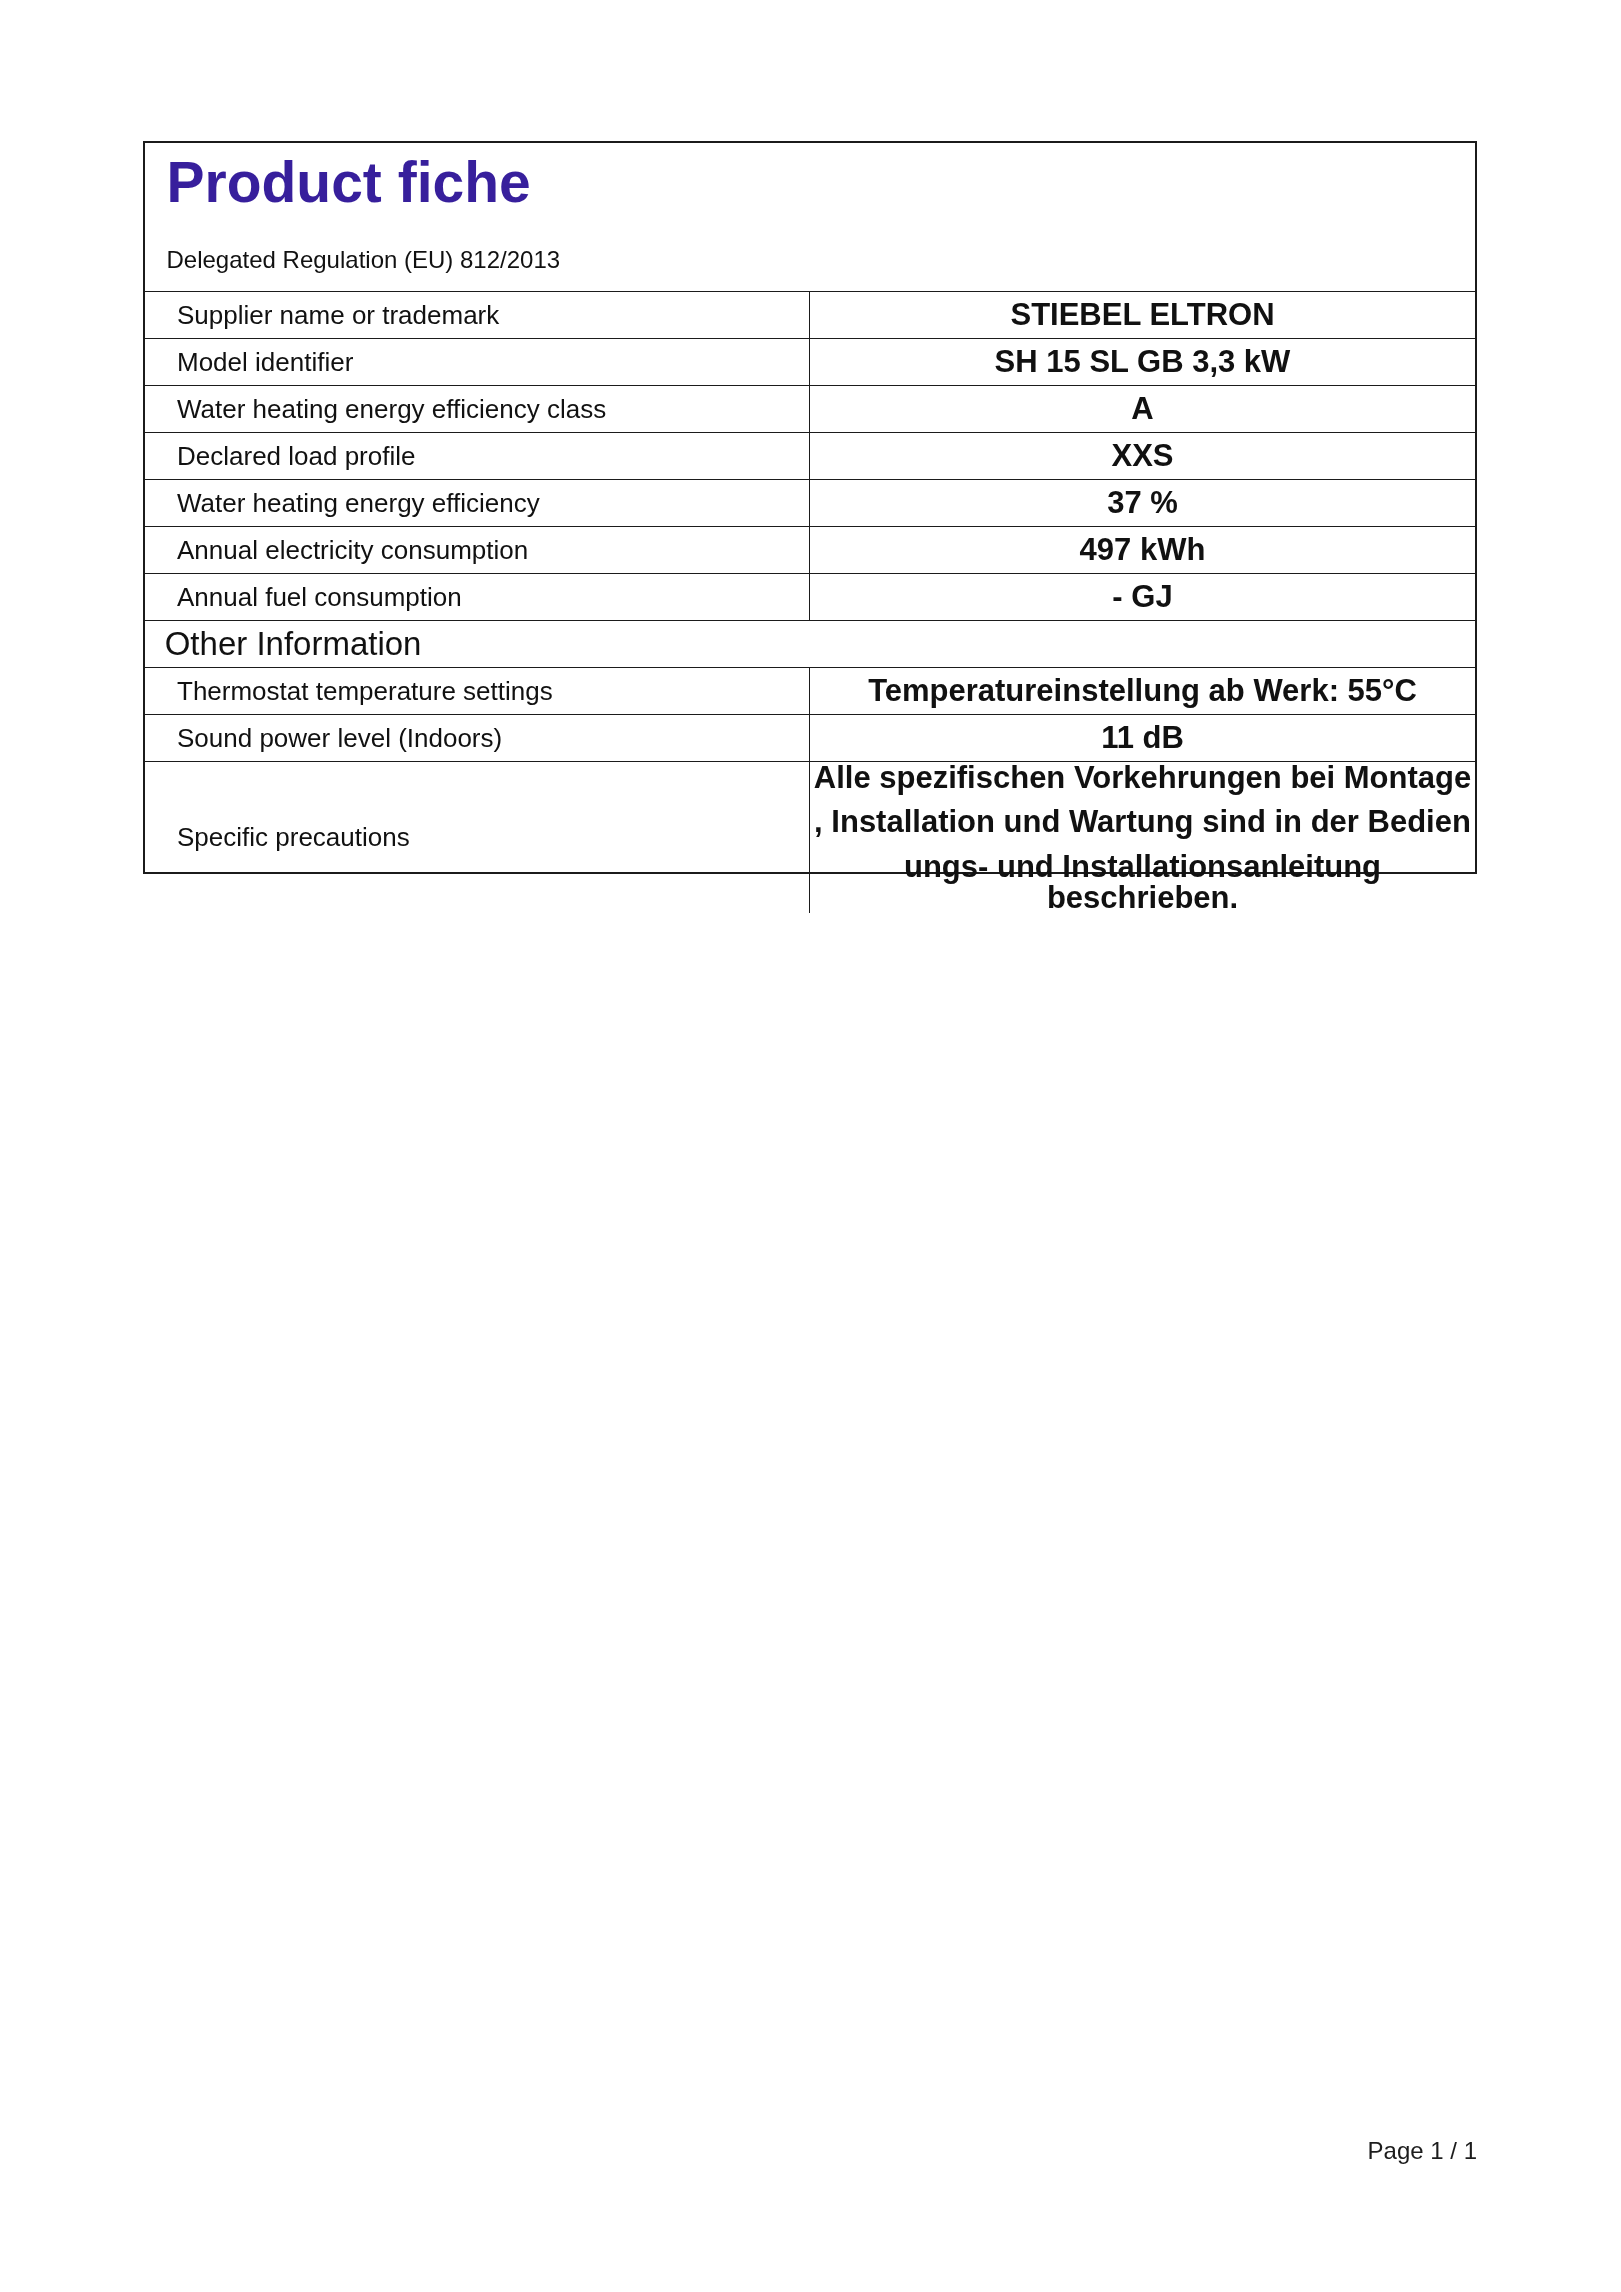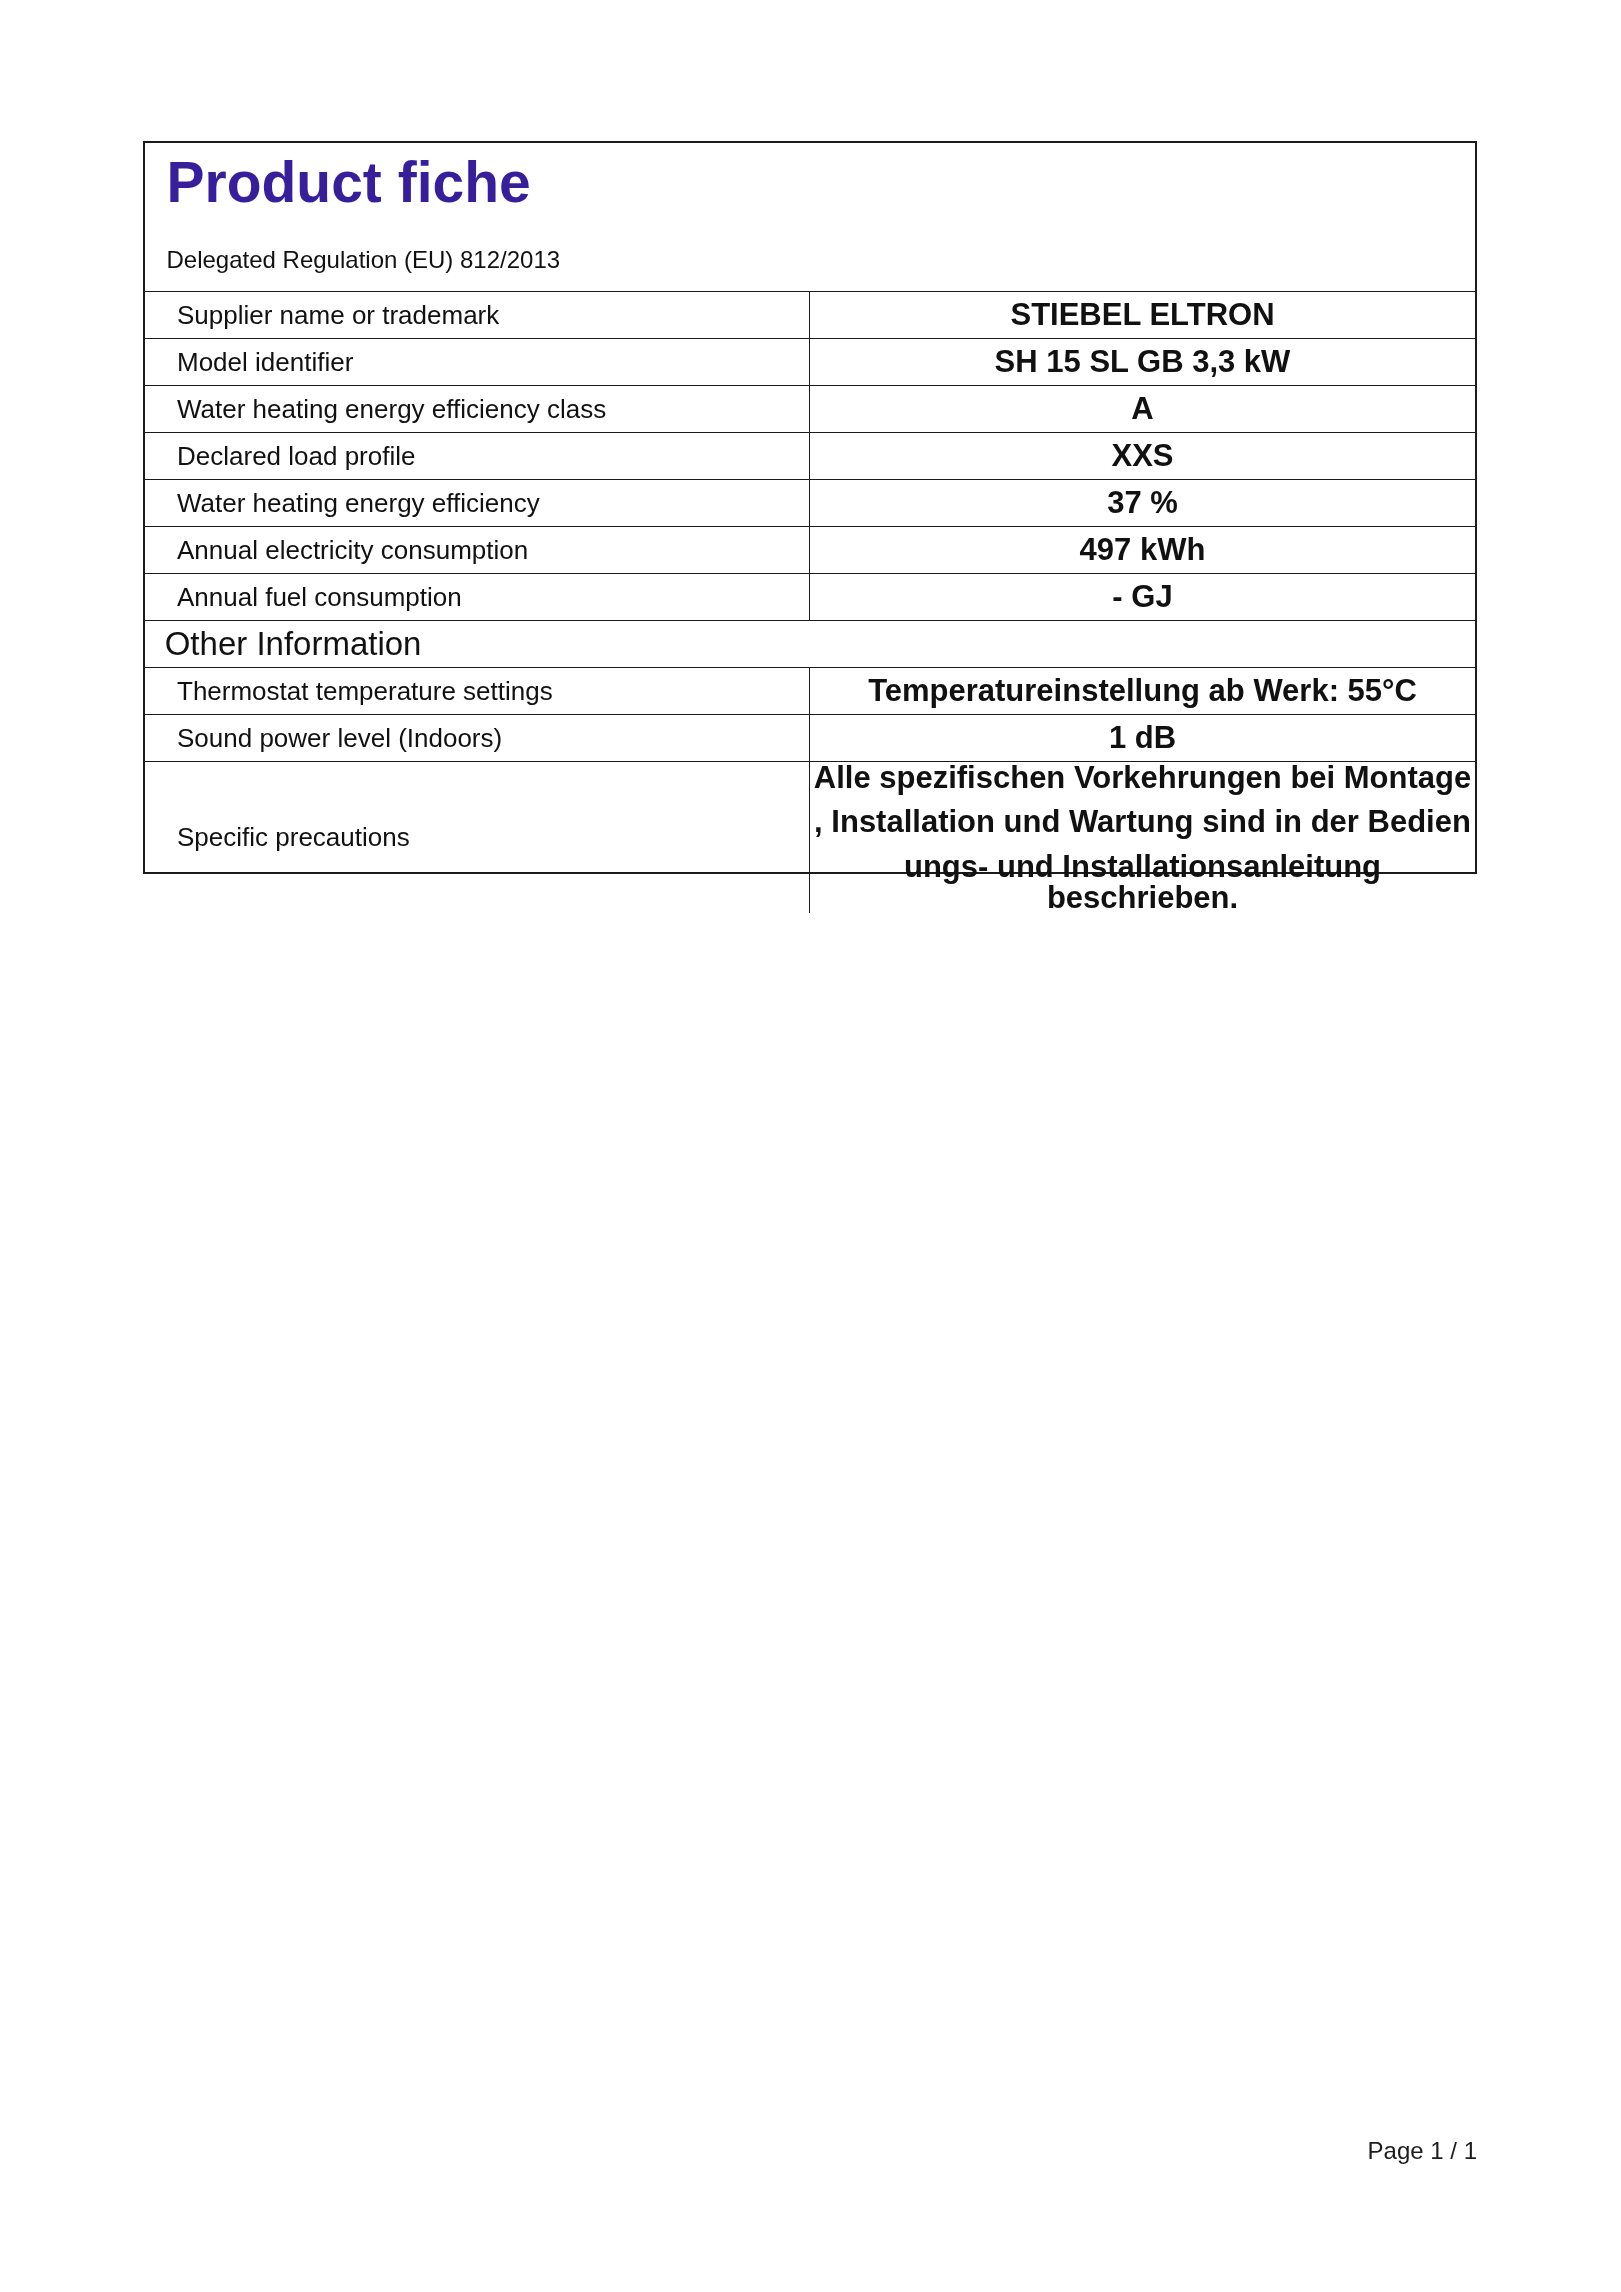--- a/index.html
+++ b/index.html
@@ -155,21 +155,21 @@
       <div class="tsection">Other Information</div>
     </div>
 
     <div class="trow">
       <div class="tlabel">Thermostat temperature settings</div>
       <div class="tvalue">Temperatureinstellung ab Werk: 55°C</div>
     </div>
 
     <div class="trow">
       <div class="tlabel">Sound power level (Indoors)</div>
-      <div class="tvalue">1 dB</div>
+      <div class="tvalue">11 dB</div>
     </div>
 
     <div class="trow tall">
       <div class="tlabel">Specific precautions</div>
       <div class="tvalue">
         <div class="pline">Alle spezifischen Vorkehrungen bei Montage</div>
         <div class="pline">, Installation und Wartung sind in der Bedien</div>
         <div class="pline">ungs- und Installationsanleitung beschrieben.</div>
       </div>
     </div>

